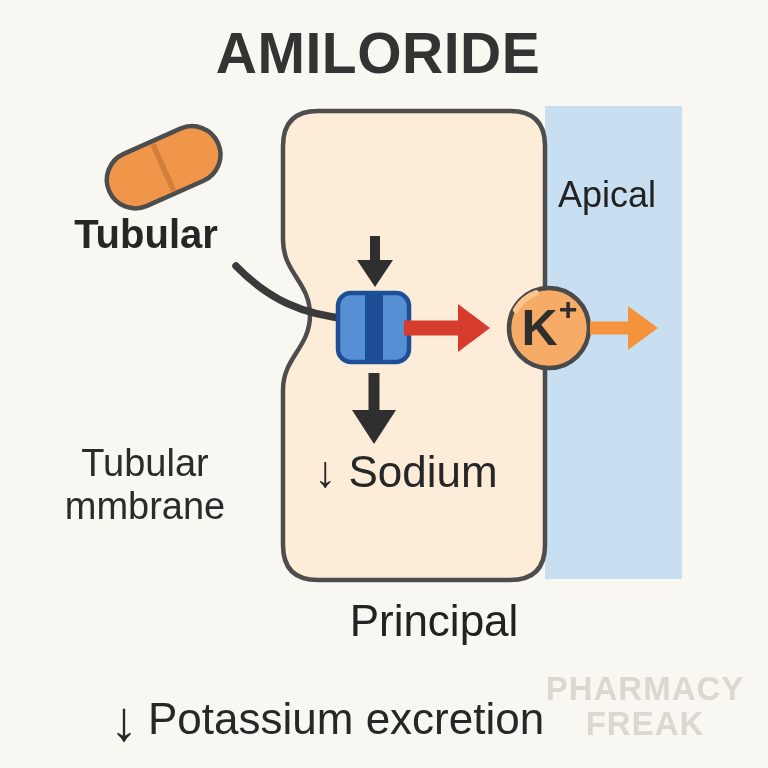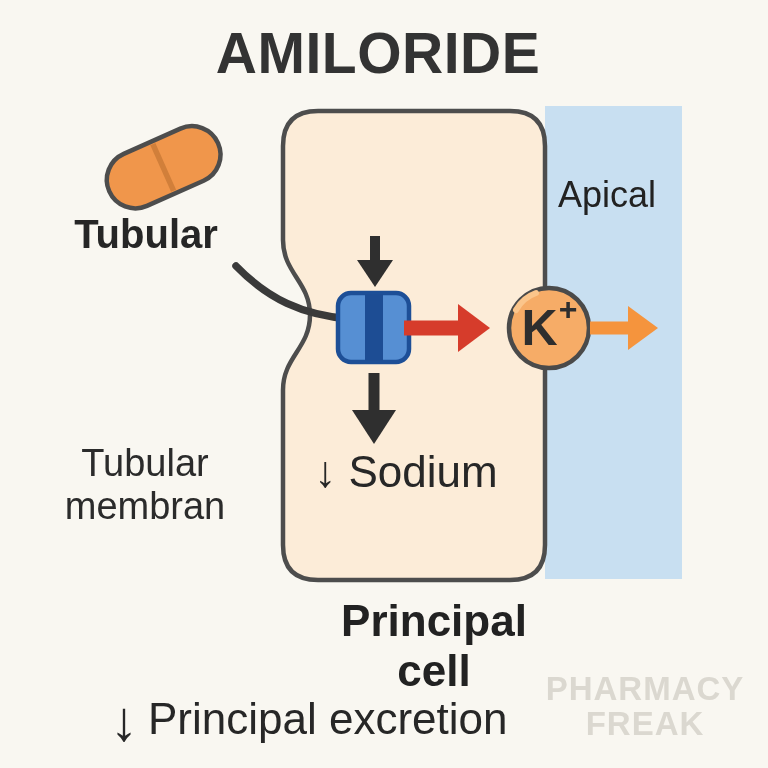--- a/index.html
+++ b/index.html
@@ -33,21 +33,21 @@
   .tubular-membrane{
     left:145px;top:442px;
     font-size:38px;font-weight:400;line-height:43px;
   }
   .sodium{
     left:406px;top:448px;
     font-size:44px;font-weight:400;line-height:47px;color:#272727;
   }
   .principal{
     left:434px;top:596px;
-    font-size:44px;font-weight:700;line-height:50px;color:#222;
+    font-size:44px;font-weight:400;line-height:50px;color:#222;
   }
   .potassium{
     left:110px;top:694px;
     font-size:44px;font-weight:400;color:#272727;
     display:flex;align-items:flex-start;gap:10px;
   }
   .potassium .big-arrow{
     font-size:56px;line-height:44px;position:relative;top:5px;font-weight:400;
   }
   .watermark{
@@ -136,35 +136,34 @@
     <div>Tubular</div>
   </div>
 
 
   <div class="lbl apical">
     <div>Apical</div>
   </div>
 
   <div class="lbl center tubular-membrane">
     <div>Tubular</div>
-    <div>membran</div>
+    <div>mmbrane</div>
   </div>
 
   <div class="lbl center sodium">
     <div>↓ Sodium</div>
   </div>
 
   <div class="lbl center principal">
     <div>Principal</div>
-    <div>cell</div>
   </div>
 
   <div class="lbl potassium">
     <span class="big-arrow">↓</span>
-    <span>Principal excretion</span>
+    <span>Potassium excretion</span>
   </div>
 
   <div class="lbl kplus">
     <span>K</span>
     <span class="charge">+</span>
   </div>
 
 </div>
 
 </body></html>

